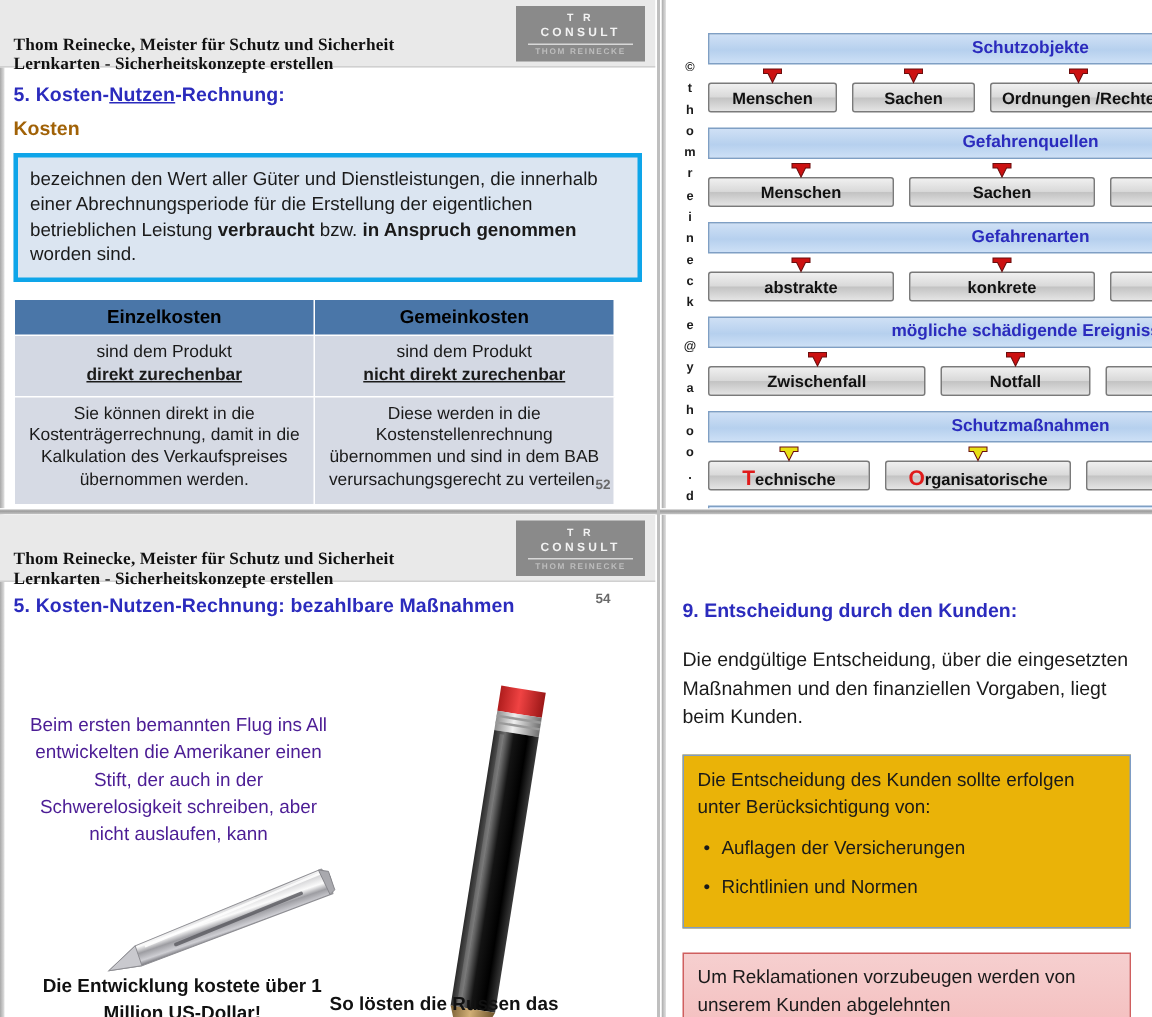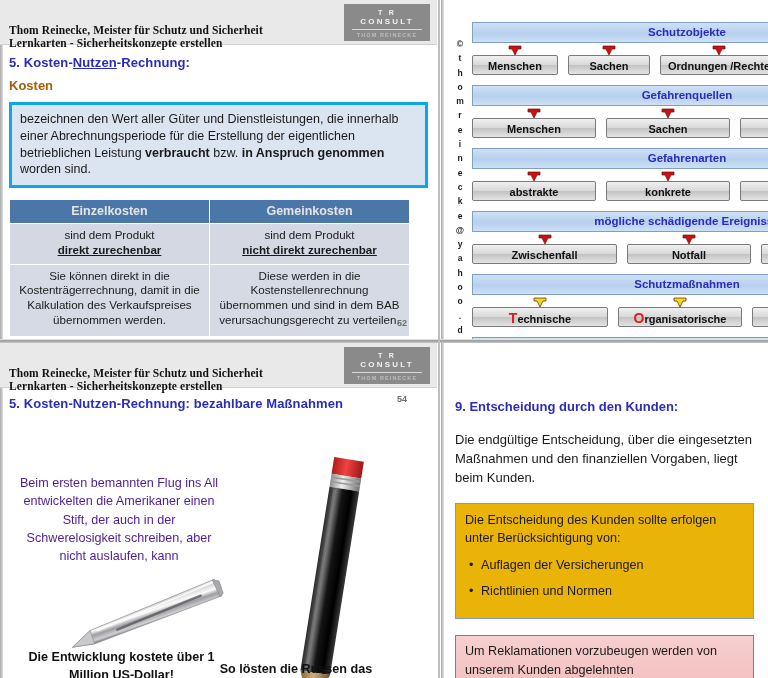--- a/index.html
+++ b/index.html
@@ -75,21 +75,21 @@
 
   
   table.cost {
     margin-top: 11px;
     width: 401px;
     border-collapse: collapse;
     table-layout: fixed;
   }
   table.cost th {
     background: #4a76a8;
-    color: #e5e5e5;
+    color: #000000;
     font-size: 12.5px;
     font-weight: bold;
     padding: 4px 2px 5px;
     border: 1px solid #ffffff;
     text-align: center;
   }
   table.cost td {
     background: #d3d8e3;
     color: #1a1a1a;
     font-size: 11.6px;
@@ -310,30 +310,30 @@
               </span><span>konkrete</span></div>
             <div class="cell" style="width: 124px;"></div>
           </div>
           <div class="hdr">mögliche schädigende Ereignisse</div>
           <div class="row" style="margin-bottom: 8px;">
             <div class="cell" style="width: 145px;"><span class="arr">
                 <svg viewBox="0 0 14 11" width="14" height="11">
                   <path d="M1 1 H13 L13 4 H10 L7 10 L4 4 H1 Z" fill="#cc1111" stroke="#6b0e0e" stroke-width="0.7"></path>
                 </svg>
               </span><span>Zwischenfall</span></div>
-            <div class="cell" style="width: 124px;"><span class="arr">
+            <div class="cell" style="width: 100px;"><span class="arr">
                 <svg viewBox="0 0 14 11" width="14" height="11">
                   <path d="M1 1 H13 L13 4 H10 L7 10 L4 4 H1 Z" fill="#cc1111" stroke="#6b0e0e" stroke-width="0.7"></path>
                 </svg>
               </span><span>Notfall</span></div>
             <div class="cell" style="width: 124px;"></div>
           </div>
           <div class="hdr">Schutzmaßnahmen</div>
           <div class="row" style="margin-bottom: 8px;">
-            <div class="cell" style="width: 136px;"><span class="arr">
+            <div class="cell" style="width: 108px;"><span class="arr">
                 <svg viewBox="0 0 14 11" width="14" height="11">
                   <path d="M1 1 H13 L13 4 H10 L7 10 L4 4 H1 Z" fill="#e8e014" stroke="#6b0e0e" stroke-width="0.7"></path>
                 </svg>
               </span><span class="cap">T</span><span>echnische</span></div>
             <div class="cell" style="width: 124px;"><span class="arr">
                 <svg viewBox="0 0 14 11" width="14" height="11">
                   <path d="M1 1 H13 L13 4 H10 L7 10 L4 4 H1 Z" fill="#e8e014" stroke="#6b0e0e" stroke-width="0.7"></path>
                 </svg>
               </span><span class="cap">O</span><span>rganisatorische</span></div>
             <div class="cell" style="width: 124px;"></div>

